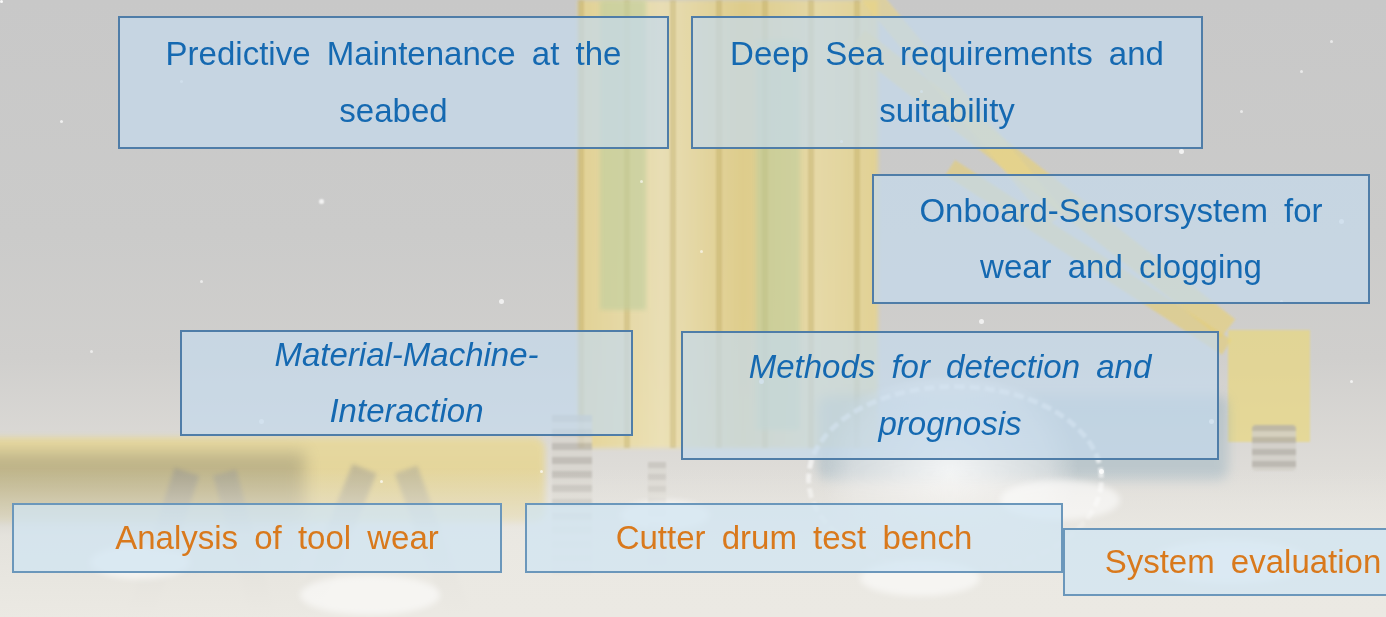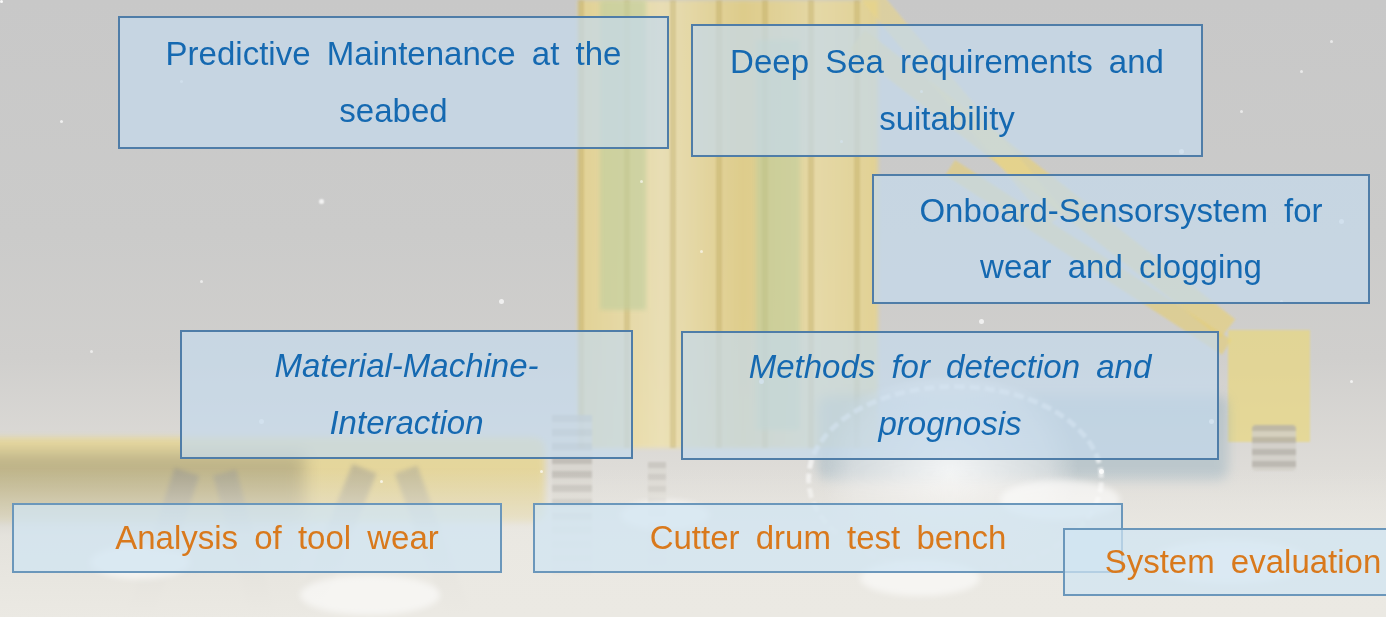--- a/index.html
+++ b/index.html
@@ -79,28 +79,28 @@
     text-align:center;white-space:pre-line;
     border:2px solid #4f7da8;
     background:rgba(197,218,235,.72);
     color:#1569b1;
     font-size:33px;line-height:1.7;word-spacing:7px;
     padding:0 8px;
   }
   .box.italic{font-style:italic;}
   .box.orange{color:#d9791c;border-color:#6b97bb;background:rgba(208,228,242,.72);}
   .b1{left:118px;top:16px;width:551px;height:133px;}
-  .b2{left:691px;top:16px;width:512px;height:133px;margin-top:8px;}
+  .b2{left:691px;top:16px;width:512px;height:133px;}
   .b3{left:15px;top:172px;width:384px;height:131px;}
   .b4{left:437px;top:173px;width:394px;height:132px;}
   .b5{left:872px;top:174px;width:498px;height:130px;}
-  .b6{left:180px;top:330px;width:453px;height:129px;}
+  .b6{left:180px;top:330px;width:453px;height:106px;}
   .b7{left:681px;top:331px;width:538px;height:129px;}
   .b8{left:12px;top:503px;width:490px;height:70px;padding-left:48px;}
-  .b9{left:525px;top:503px;width:590px;height:70px;margin-left:8px;}
+  .b9{left:525px;top:503px;width:538px;height:70px;}
   .b10{left:1063px;top:528px;width:360px;height:68px;}
 </style>
 </head>
 <body>
 
 <div class="slide">
 
   <div class="bg">
     <div class="mast"></div>
     <div class="mast-stripes"></div>

